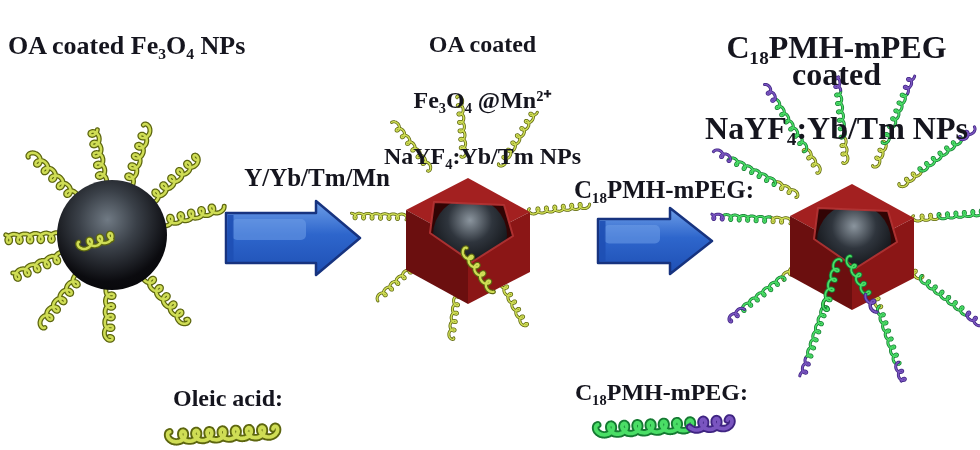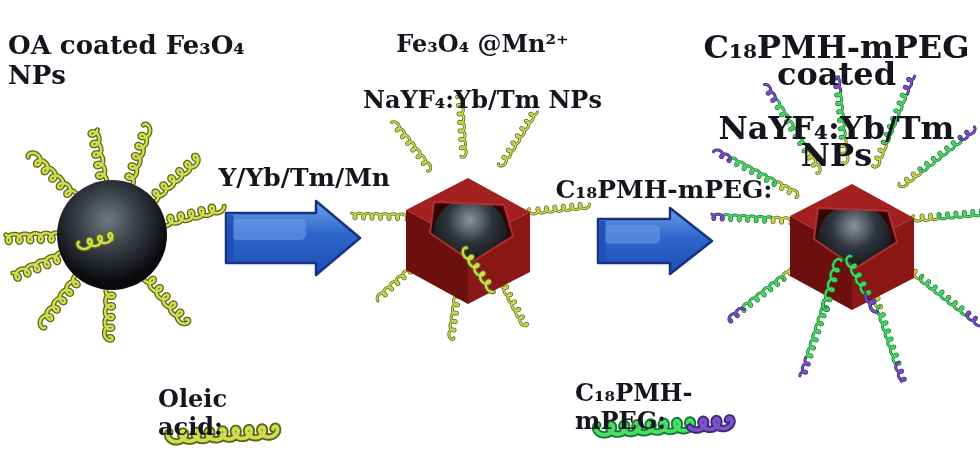--- a/index.html
+++ b/index.html
@@ -3,28 +3,28 @@
 <meta charset="utf-8">
 <style>
   html,body{margin:0;padding:0;background:#ffffff;}
   .stage{
     position:relative;width:980px;height:450px;overflow:hidden;
     background:var(--bg,#ffffff);
     font-family:"DejaVu Serif","Liberation Serif",serif;
     color:var(--text,#16161f);
   }
   .stage svg{position:absolute;left:0;top:0;}
-  .txt{position:absolute;font-weight:bold;line-height:1.15;white-space:pre-line;}
+  .txt{position:absolute;font-weight:bold;line-height:1.15;white-space:pre-line;font-family:Liberation Serif, serif;}
   .title-left{left:8px;top:31px;width:250px;font-size:26px;text-align:left;}
   .title-middle{left:350px;top:2px;width:265px;font-size:24px;text-align:center;line-height:28px;}
   .title-right{left:693px;top:7px;width:287px;font-size:32px;text-align:center;line-height:27px;}
   .arrow1-top{left:204px;top:164px;width:186px;font-size:25px;text-align:right;}
   .arrow1-bottom{left:188px;top:255px;width:206px;font-size:26px;text-align:center;}
   .arrow2-top{left:552px;top:176px;width:224px;font-size:25px;text-align:center;}
-  .legend1-label{left:158px;top:385px;width:140px;font-size:24px;text-align:left;}
+  .legend1-label{left:158px;top:385px;width:140px;font-size:24px;text-align:center;}
   .legend2-label{left:575px;top:379px;width:200px;font-size:24px;text-align:left;}
 </style>
 </head>
 <body>
 
 <div class="stage" style="--bg: #ffffff; --text: #15151e;">
 
   <svg id="gfx" width="980" height="450" viewBox="0 0 980 450">
     <defs id="defs">
         <radialGradient id="gradSphere" cx="46%" cy="36%" r="75%">
@@ -199,20 +199,21 @@
         <path d="M597.7 424.8L597.1 425.0L596.5 425.4L596.0 426.0L595.7 426.8L595.6 427.8L595.7 428.8L596.0 429.9L596.6 431.1L597.5 432.1L598.6 433.0L599.8 433.8L601.3 434.4L602.8 434.7L604.4 434.9L606.0 434.7L607.6 434.3L609.0 433.7L610.3 432.9L611.4 431.9L612.3 430.9L612.9 429.7L613.3 428.5L613.4 427.4L613.3 426.4L613.0 425.5L612.5 424.8L611.9 424.4L611.3 424.1L610.6 424.2L610.0 424.4L609.4 424.9L609.0 425.6L608.8 426.5L608.8 427.5L609.0 428.6L609.4 429.7L610.2 430.8L611.1 431.8L612.3 432.7L613.6 433.4L615.1 433.9L616.7 434.1L618.3 434.1L619.9 433.9L621.4 433.4L622.8 432.7L624.0 431.8L625.0 430.8L625.7 429.7L626.3 428.5L626.5 427.3L626.6 426.3L626.4 425.3L626.0 424.5L625.5 423.9L624.8 423.5L624.2 423.4L623.5 423.6L622.9 423.9L622.4 424.5L622.1 425.3L621.9 426.3L622.0 427.3L622.3 428.4L622.9 429.5L623.7 430.6L624.8 431.5L626.0 432.3L627.5 433.0L629.0 433.3L630.6 433.5L632.2 433.4L633.7 433.0L635.2 432.4L636.5 431.6L637.6 430.7L638.5 429.6L639.2 428.5L639.6 427.3L639.8 426.2L639.7 425.1L639.4 424.2L639.0 423.5L638.4 423.0L637.7 422.8L637.0 422.8L636.4 423.0L635.8 423.5L635.4 424.2L635.1 425.0L635.1 426.0L635.3 427.1L635.7 428.2L636.4 429.3L637.3 430.3L638.5 431.2L639.8 431.9L641.3 432.5L642.9 432.7L644.5 432.8L646.0 432.6L647.6 432.1L649.0 431.4L650.2 430.5L651.2 429.5L652.0 428.4L652.6 427.3L652.9 426.1L652.9 425.0L652.8 424.0L652.4 423.2L651.9 422.6L651.3 422.2L650.6 422.0L649.9 422.1L649.3 422.5L648.8 423.1L648.4 423.8L648.3 424.8L648.3 425.8L648.6 426.9L649.2 428.0L650.0 429.1L651.0 430.1L652.2 430.9L653.6 431.5L655.1 431.9L656.7 432.1L658.3 432.0L659.9 431.7L661.4 431.1L662.7 430.4L663.8 429.4L664.8 428.4L665.5 427.2L665.9 426.1L666.1 424.9L666.1 423.9L665.8 423.0L665.4 422.2L664.8 421.7L664.2 421.4L663.5 421.4L662.8 421.6L662.2 422.0L661.8 422.7L661.5 423.5L661.4 424.5L661.6 425.6L662.0 426.7L662.7 427.8L663.6 428.8L664.7 429.8L666.0 430.5L667.5 431.0L669.0 431.3L670.6 431.4L672.2 431.2L673.7 430.8L675.1 430.1L676.4 429.3L677.5 428.3L678.3 427.2L678.9 426.0L679.2 424.9L679.3 423.8L679.1 422.8L678.8 421.9L678.3 421.3L677.7 420.8L677.0 420.7L676.4 420.7L675.7 421.1L675.2 421.6L674.8 422.3L674.6 423.3L674.7 424.3L674.9 425.4L675.5 426.5L676.2 427.6L677.2 428.6L678.4 429.4L679.8 430.1L681.3 430.5L682.9 430.7L684.5 430.7L686.1 430.4L687.6 429.8L688.9 429.1L690.1 428.2L691.0 427.1L691.7 426.0L692.2 424.8L692.4 423.7L692.4 422.6L692.2 421.7L691.8 420.9L691.2 420.4L690.6 420.0L689.9 420.0L689.2 420.2L688.7 420.6L688.2 421.2L687.9 422.0L687.8 423.0L687.9 424.1L688.3 425.2L688.9 426.3" fill="none" stroke="#157a32" stroke-width="7.5" stroke-linecap="round" stroke-linejoin="round"></path>
         <path d="M597.7 424.8L597.1 425.0L596.5 425.4L596.0 426.0L595.7 426.8L595.6 427.8L595.7 428.8L596.0 429.9L596.6 431.1L597.5 432.1L598.6 433.0L599.8 433.8L601.3 434.4L602.8 434.7L604.4 434.9L606.0 434.7L607.6 434.3L609.0 433.7L610.3 432.9L611.4 431.9L612.3 430.9L612.9 429.7L613.3 428.5L613.4 427.4L613.3 426.4L613.0 425.5L612.5 424.8L611.9 424.4L611.3 424.1L610.6 424.2L610.0 424.4L609.4 424.9L609.0 425.6L608.8 426.5L608.8 427.5L609.0 428.6L609.4 429.7L610.2 430.8L611.1 431.8L612.3 432.7L613.6 433.4L615.1 433.9L616.7 434.1L618.3 434.1L619.9 433.9L621.4 433.4L622.8 432.7L624.0 431.8L625.0 430.8L625.7 429.7L626.3 428.5L626.5 427.3L626.6 426.3L626.4 425.3L626.0 424.5L625.5 423.9L624.8 423.5L624.2 423.4L623.5 423.6L622.9 423.9L622.4 424.5L622.1 425.3L621.9 426.3L622.0 427.3L622.3 428.4L622.9 429.5L623.7 430.6L624.8 431.5L626.0 432.3L627.5 433.0L629.0 433.3L630.6 433.5L632.2 433.4L633.7 433.0L635.2 432.4L636.5 431.6L637.6 430.7L638.5 429.6L639.2 428.5L639.6 427.3L639.8 426.2L639.7 425.1L639.4 424.2L639.0 423.5L638.4 423.0L637.7 422.8L637.0 422.8L636.4 423.0L635.8 423.5L635.4 424.2L635.1 425.0L635.1 426.0L635.3 427.1L635.7 428.2L636.4 429.3L637.3 430.3L638.5 431.2L639.8 431.9L641.3 432.5L642.9 432.7L644.5 432.8L646.0 432.6L647.6 432.1L649.0 431.4L650.2 430.5L651.2 429.5L652.0 428.4L652.6 427.3L652.9 426.1L652.9 425.0L652.8 424.0L652.4 423.2L651.9 422.6L651.3 422.2L650.6 422.0L649.9 422.1L649.3 422.5L648.8 423.1L648.4 423.8L648.3 424.8L648.3 425.8L648.6 426.9L649.2 428.0L650.0 429.1L651.0 430.1L652.2 430.9L653.6 431.5L655.1 431.9L656.7 432.1L658.3 432.0L659.9 431.7L661.4 431.1L662.7 430.4L663.8 429.4L664.8 428.4L665.5 427.2L665.9 426.1L666.1 424.9L666.1 423.9L665.8 423.0L665.4 422.2L664.8 421.7L664.2 421.4L663.5 421.4L662.8 421.6L662.2 422.0L661.8 422.7L661.5 423.5L661.4 424.5L661.6 425.6L662.0 426.7L662.7 427.8L663.6 428.8L664.7 429.8L666.0 430.5L667.5 431.0L669.0 431.3L670.6 431.4L672.2 431.2L673.7 430.8L675.1 430.1L676.4 429.3L677.5 428.3L678.3 427.2L678.9 426.0L679.2 424.9L679.3 423.8L679.1 422.8L678.8 421.9L678.3 421.3L677.7 420.8L677.0 420.7L676.4 420.7L675.7 421.1L675.2 421.6L674.8 422.3L674.6 423.3L674.7 424.3L674.9 425.4L675.5 426.5L676.2 427.6L677.2 428.6L678.4 429.4L679.8 430.1L681.3 430.5L682.9 430.7L684.5 430.7L686.1 430.4L687.6 429.8L688.9 429.1L690.1 428.2L691.0 427.1L691.7 426.0L692.2 424.8L692.4 423.7L692.4 422.6L692.2 421.7L691.8 420.9L691.2 420.4L690.6 420.0L689.9 420.0L689.2 420.2L688.7 420.6L688.2 421.2L687.9 422.0L687.8 423.0L687.9 424.1L688.3 425.2L688.9 426.3" fill="none" stroke="#4ade66" stroke-width="3.75" stroke-linecap="round" stroke-linejoin="round"></path>
         <path d="M689.6 427.2L690.7 428.1L692.0 428.9L693.4 429.5L694.9 429.9L696.5 430.0L698.1 429.9L699.7 429.5L701.1 429.0L702.4 428.2L703.5 427.2L704.4 426.1L705.1 425.0L705.5 423.8L705.6 422.7L705.6 421.6L705.3 420.8L704.8 420.1L704.2 419.6L703.6 419.3L702.9 419.3L702.3 419.6L701.7 420.0L701.3 420.7L701.0 421.6L701.0 422.6L701.2 423.7L701.6 424.8L702.3 425.9L703.3 426.9L704.4 427.8L705.7 428.5L707.2 429.0L708.8 429.3L710.4 429.3L712.0 429.1L713.5 428.6L714.9 427.9L716.1 427.1L717.1 426.0L717.9 424.9L718.5 423.8L718.8 422.6L718.8 421.5L718.6 420.5L718.3 419.7L717.8 419.1L717.1 418.7L716.5 418.6L715.8 418.7L715.2 419.1L714.7 419.6L714.3 420.4L714.2 421.3L714.2 422.4L714.5 423.5L715.1 424.6L715.9 425.7L716.9 426.6L718.2 427.5L719.6 428.1L721.1 428.5L722.7 428.6L724.3 428.6L725.8 428.2L727.3 427.7L728.6 426.9L729.8 425.9L730.7 424.9L731.4 423.7L731.8 422.6L732.0 421.4L731.9 420.4L731.7 419.5L731.2 418.7L730.7 418.2L730.0 417.9L729.3 417.9L728.7 418.1L728.1 418.6L727.7 419.3L727.4 420.1" fill="none" stroke="#3f2482" stroke-width="7.5" stroke-linecap="round" stroke-linejoin="round"></path>
         <path d="M689.6 427.2L690.7 428.1L692.0 428.9L693.4 429.5L694.9 429.9L696.5 430.0L698.1 429.9L699.7 429.5L701.1 429.0L702.4 428.2L703.5 427.2L704.4 426.1L705.1 425.0L705.5 423.8L705.6 422.7L705.6 421.6L705.3 420.8L704.8 420.1L704.2 419.6L703.6 419.3L702.9 419.3L702.3 419.6L701.7 420.0L701.3 420.7L701.0 421.6L701.0 422.6L701.2 423.7L701.6 424.8L702.3 425.9L703.3 426.9L704.4 427.8L705.7 428.5L707.2 429.0L708.8 429.3L710.4 429.3L712.0 429.1L713.5 428.6L714.9 427.9L716.1 427.1L717.1 426.0L717.9 424.9L718.5 423.8L718.8 422.6L718.8 421.5L718.6 420.5L718.3 419.7L717.8 419.1L717.1 418.7L716.5 418.6L715.8 418.7L715.2 419.1L714.7 419.6L714.3 420.4L714.2 421.3L714.2 422.4L714.5 423.5L715.1 424.6L715.9 425.7L716.9 426.6L718.2 427.5L719.6 428.1L721.1 428.5L722.7 428.6L724.3 428.6L725.8 428.2L727.3 427.7L728.6 426.9L729.8 425.9L730.7 424.9L731.4 423.7L731.8 422.6L732.0 421.4L731.9 420.4L731.7 419.5L731.2 418.7L730.7 418.2L730.0 417.9L729.3 417.9L728.7 418.1L728.1 418.6L727.7 419.3L727.4 420.1" fill="none" stroke="#7a55c0" stroke-width="3.75" stroke-linecap="round" stroke-linejoin="round"></path>
       </g>
   </svg>
 
   <div class="txt title-left">OA coated Fe₃O₄ NPs</div>
 
   <div class="txt title-middle">
+    <div>OA coated</div>
     <div>Fe₃O₄ @Mn²⁺</div>
     <div>NaYF₄:Yb/Tm NPs</div>
   </div>
 
   <div class="txt title-right">
     <div>C₁₈PMH-mPEG coated</div>
     <div>NaYF₄:Yb/Tm NPs</div>
   </div>
 
   <div class="txt arrow1-top">Y/Yb/Tm/Mn</div>

